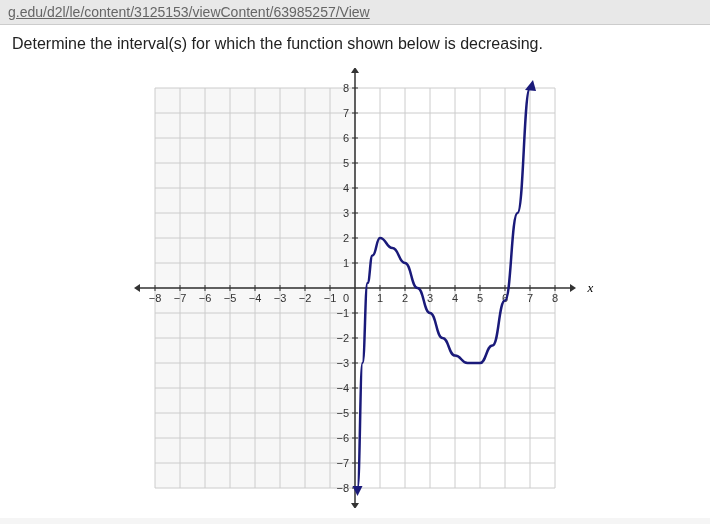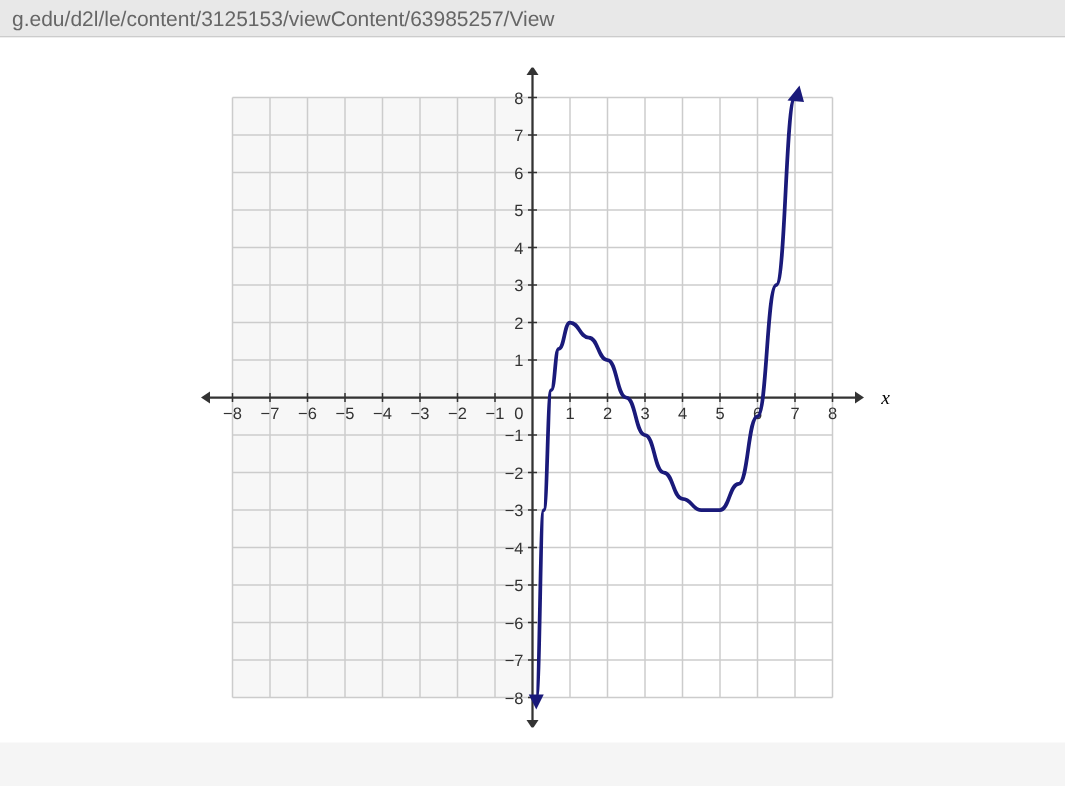--- a/index.html
+++ b/index.html
@@ -9,20 +9,21 @@
       width: 710px;
       height: 524px;
       overflow: hidden;
     }
     .url-bar {
       background: #e8e8e8;
       color: #666;
       font-size: 14px;
       padding: 4px 8px;
       border-bottom: 1px solid #ccc;
+      text-decoration: underline;
     }
     .content {
       background: #fff;
       padding: 10px 12px;
     }
     .question-text {
       font-size: 16px;
       color: #222;
       margin-bottom: 15px;
     }
@@ -41,20 +42,21 @@
     .arrow-head { fill: #1a1a7a; }
     .axis-arrow { fill: #333; }
     .grid-bg { fill: #f0f0f0; opacity: 0.5; }
   </style>
 </head>
 <body>
 
 <div class="url-bar">g.edu/d2l/le/content/3125153/viewContent/63985257/View</div>
 
 <div class="content">
+  <div class="question-text">Determine the interval(s) for which the function shown below is decreasing.</div>
 
   <div class="chart-wrap">
     <svg id="chart-svg" width="480" height="440">
         <rect x="40" y="20" width="200" height="400" class="grid-bg"></rect>
         <line x1="40" y1="420" x2="40" y2="20" class="grid-line"></line>
         <line x1="40" y1="420" x2="440" y2="420" class="grid-line"></line>
         <line x1="65" y1="420" x2="65" y2="20" class="grid-line"></line>
         <line x1="40" y1="395" x2="440" y2="395" class="grid-line"></line>
         <line x1="90" y1="420" x2="90" y2="20" class="grid-line"></line>
         <line x1="40" y1="370" x2="440" y2="370" class="grid-line"></line>

